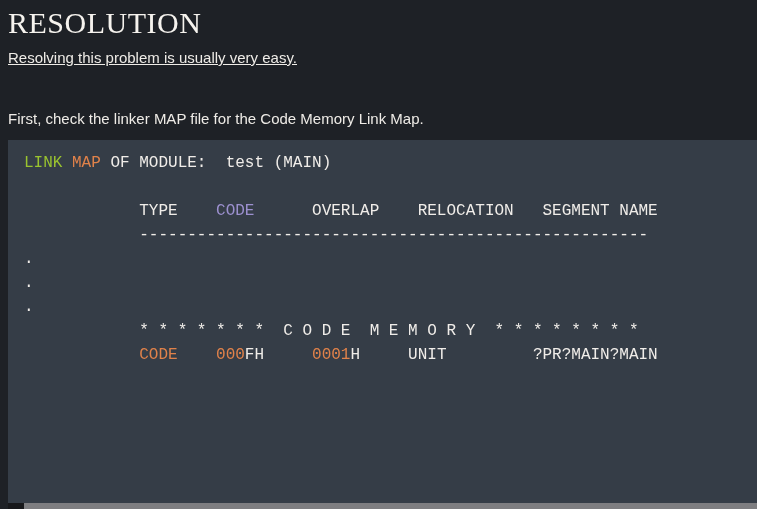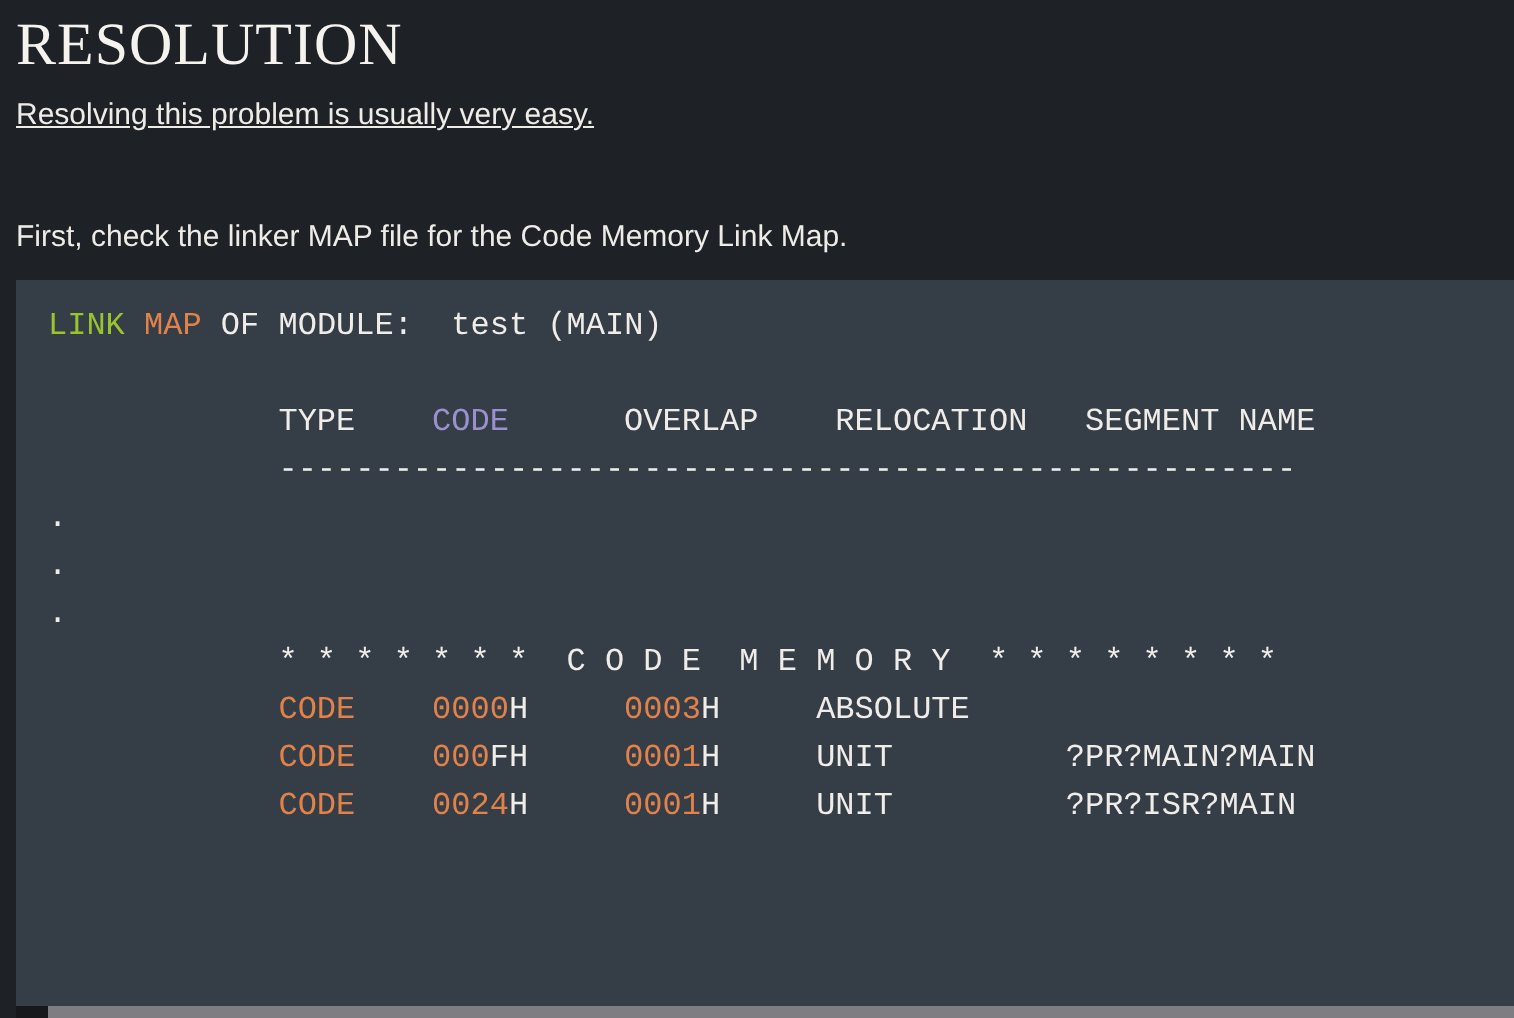--- a/index.html
+++ b/index.html
@@ -64,20 +64,18 @@
 
 <div class="code-block" id="code-pre">
     <div class="code-line"><span class="tok-g">LINK</span><span class="tok-p"> </span><span class="tok-o">MAP</span><span class="tok-p"> OF MODULE:  test (MAIN)</span></div>
     <div class="code-line"></div>
     <div class="code-line"><span class="tok-p">            TYPE    </span><span class="tok-pu">CODE</span><span class="tok-p">      OVERLAP    RELOCATION   SEGMENT NAME</span></div>
     <div class="code-line"><span class="tok-p">            -----------------------------------------------------</span></div>
     <div class="code-line"><span class="tok-p">.</span></div>
     <div class="code-line"><span class="tok-p">.</span></div>
     <div class="code-line"><span class="tok-p">.</span></div>
     <div class="code-line"><span class="tok-p">            * * * * * * *  C O D E  M E M O R Y  * * * * * * * *</span></div>
-    <div class="code-line"><span class="tok-p">            </span><span class="tok-o">CODE</span><span class="tok-p">    </span><span class="tok-o">0000</span><span class="tok-p">H     </span><span class="tok-o">0003</span><span class="tok-p">H     ABSOLUTE</span></div>
     <div class="code-line"><span class="tok-p">            </span><span class="tok-o">CODE</span><span class="tok-p">    </span><span class="tok-o">000</span><span class="tok-p">FH     </span><span class="tok-o">0001</span><span class="tok-p">H     UNIT         ?PR?MAIN?MAIN</span></div>
-    <div class="code-line"><span class="tok-p">            </span><span class="tok-o">CODE</span><span class="tok-p">    </span><span class="tok-o">0024</span><span class="tok-p">H     </span><span class="tok-o">0001</span><span class="tok-p">H     UNIT         ?PR?ISR?MAIN</span></div>
   </div>
 
 <div class="hscrollbar">
   <div class="hscrollbar-thumb"></div>
 </div>
 
 </body></html>

